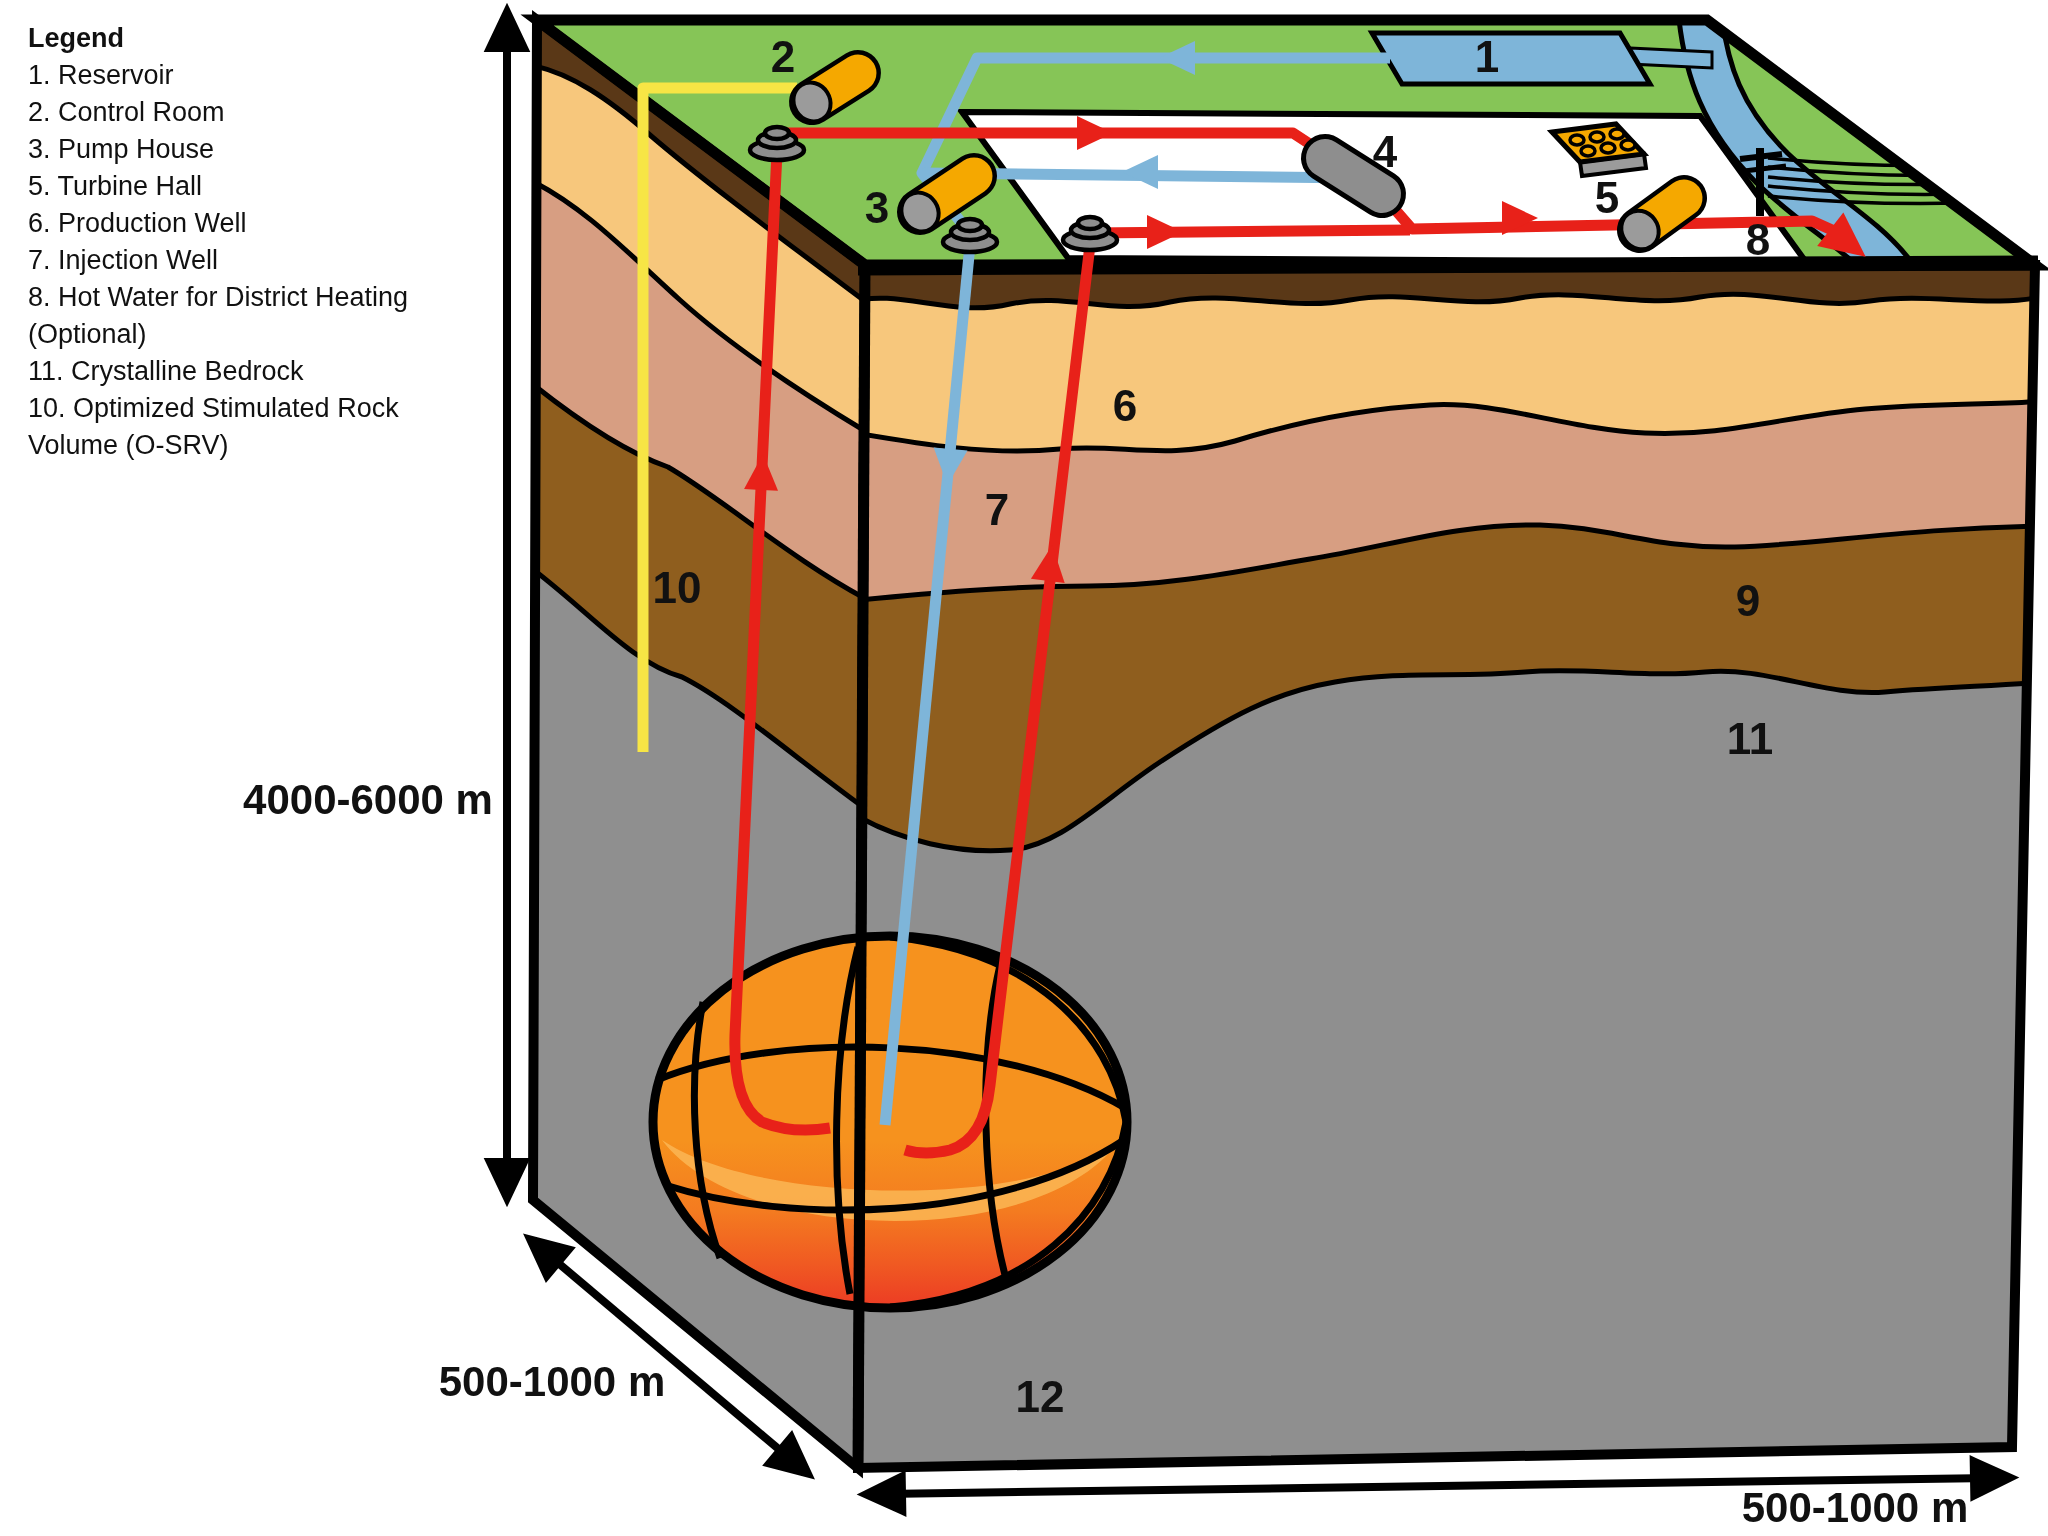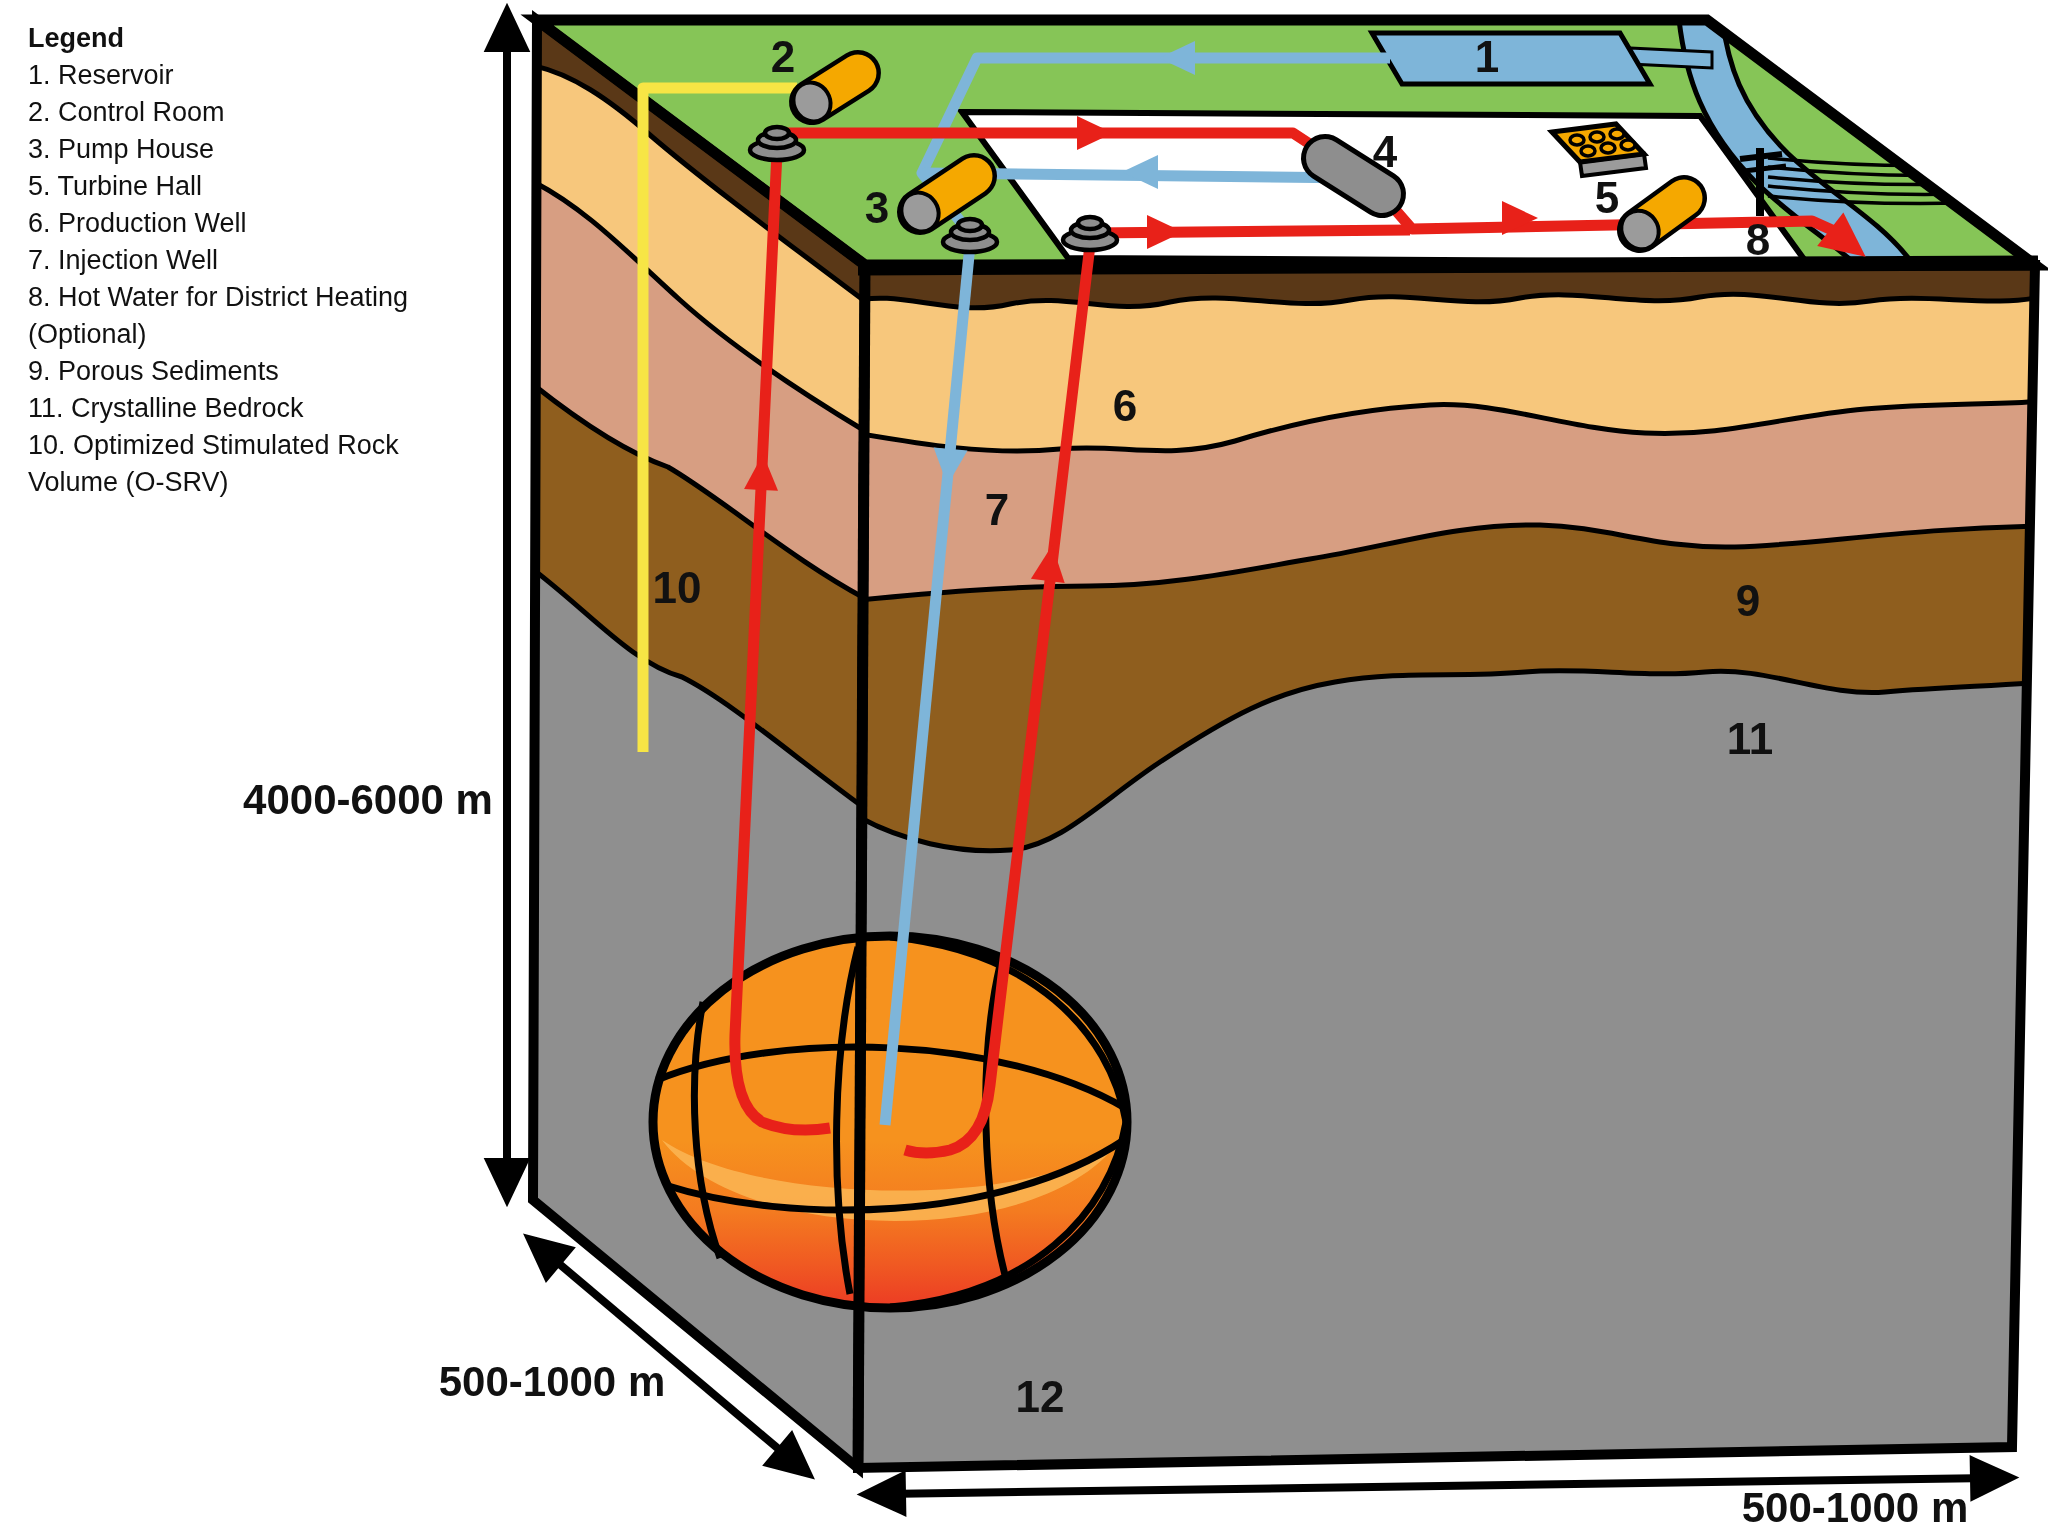--- a/index.html
+++ b/index.html
@@ -217,16 +217,15 @@
 
 <div id="legend">
   <div class="t">Legend</div>
   <div>1. Reservoir</div>
   <div>2. Control Room</div>
   <div>3. Pump House</div>
   <div>5. Turbine Hall</div>
   <div>6. Production Well</div>
   <div>7. Injection Well</div>
   <div>8. Hot Water for District Heating (Optional)</div>
-  <div>9. Porous Sediments</div>
   <div>11. Crystalline Bedrock</div>
   <div>10. Optimized Stimulated Rock Volume (O-SRV)</div>
 </div>
 
 </body></html>

